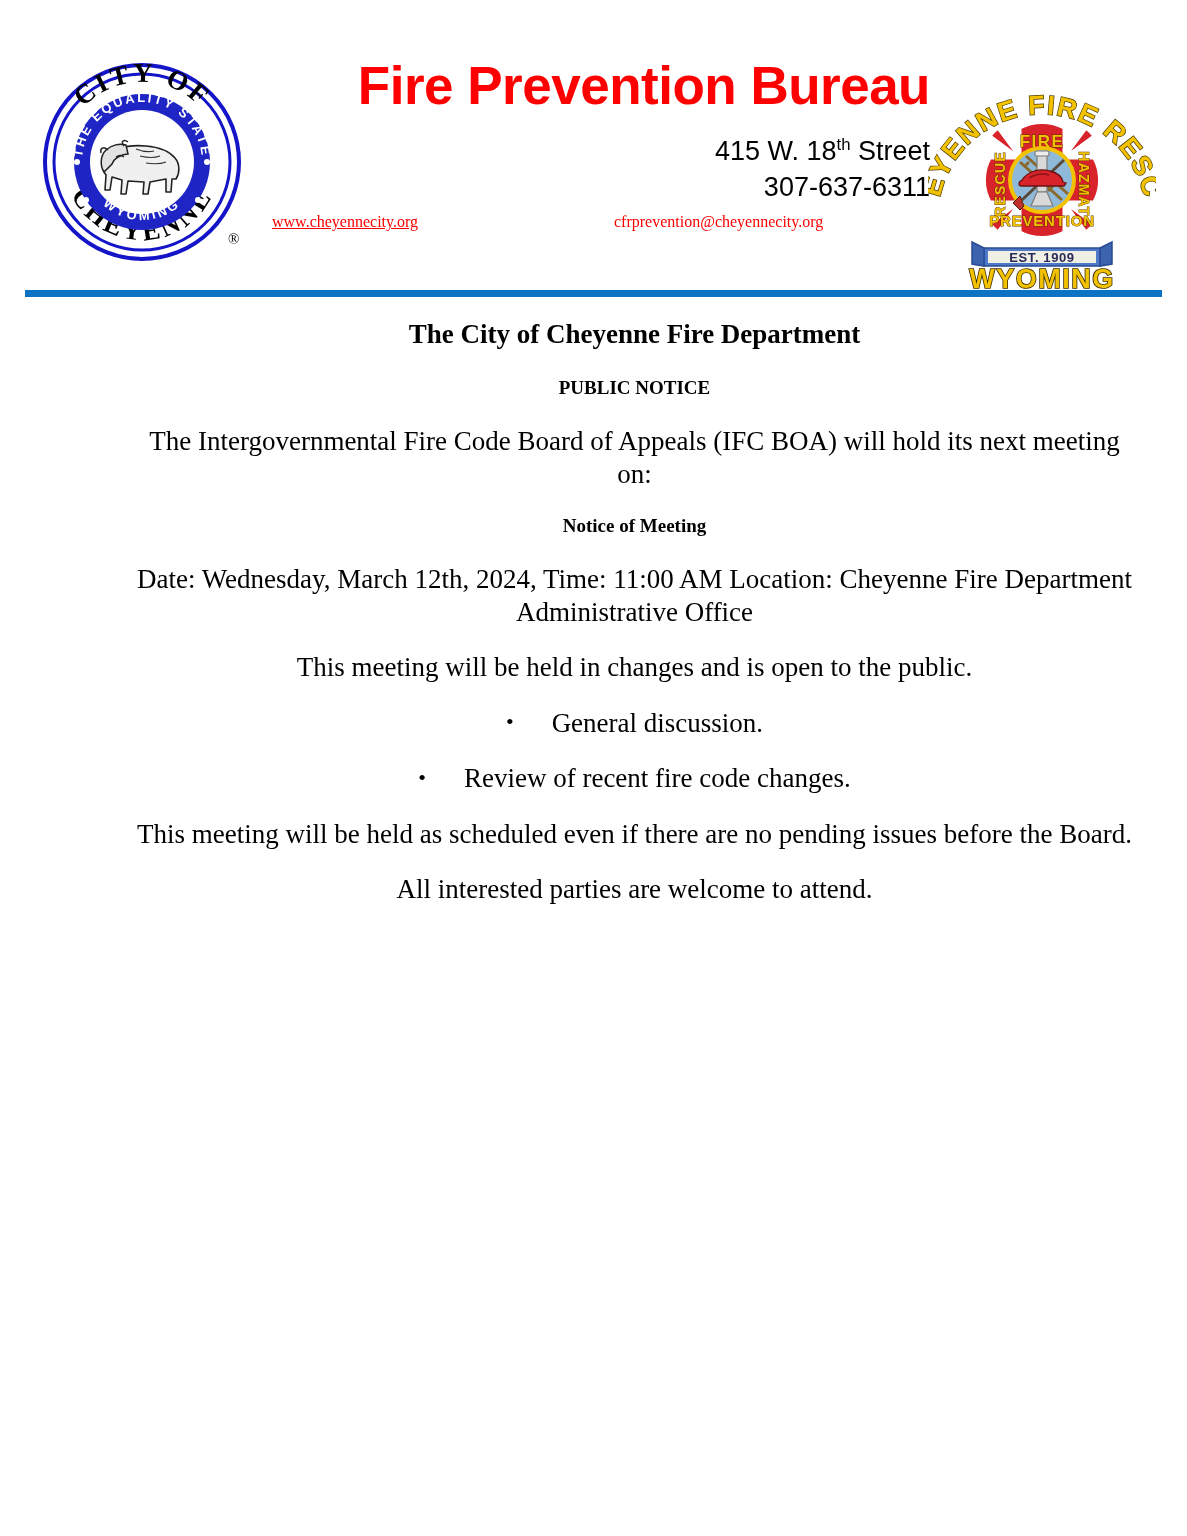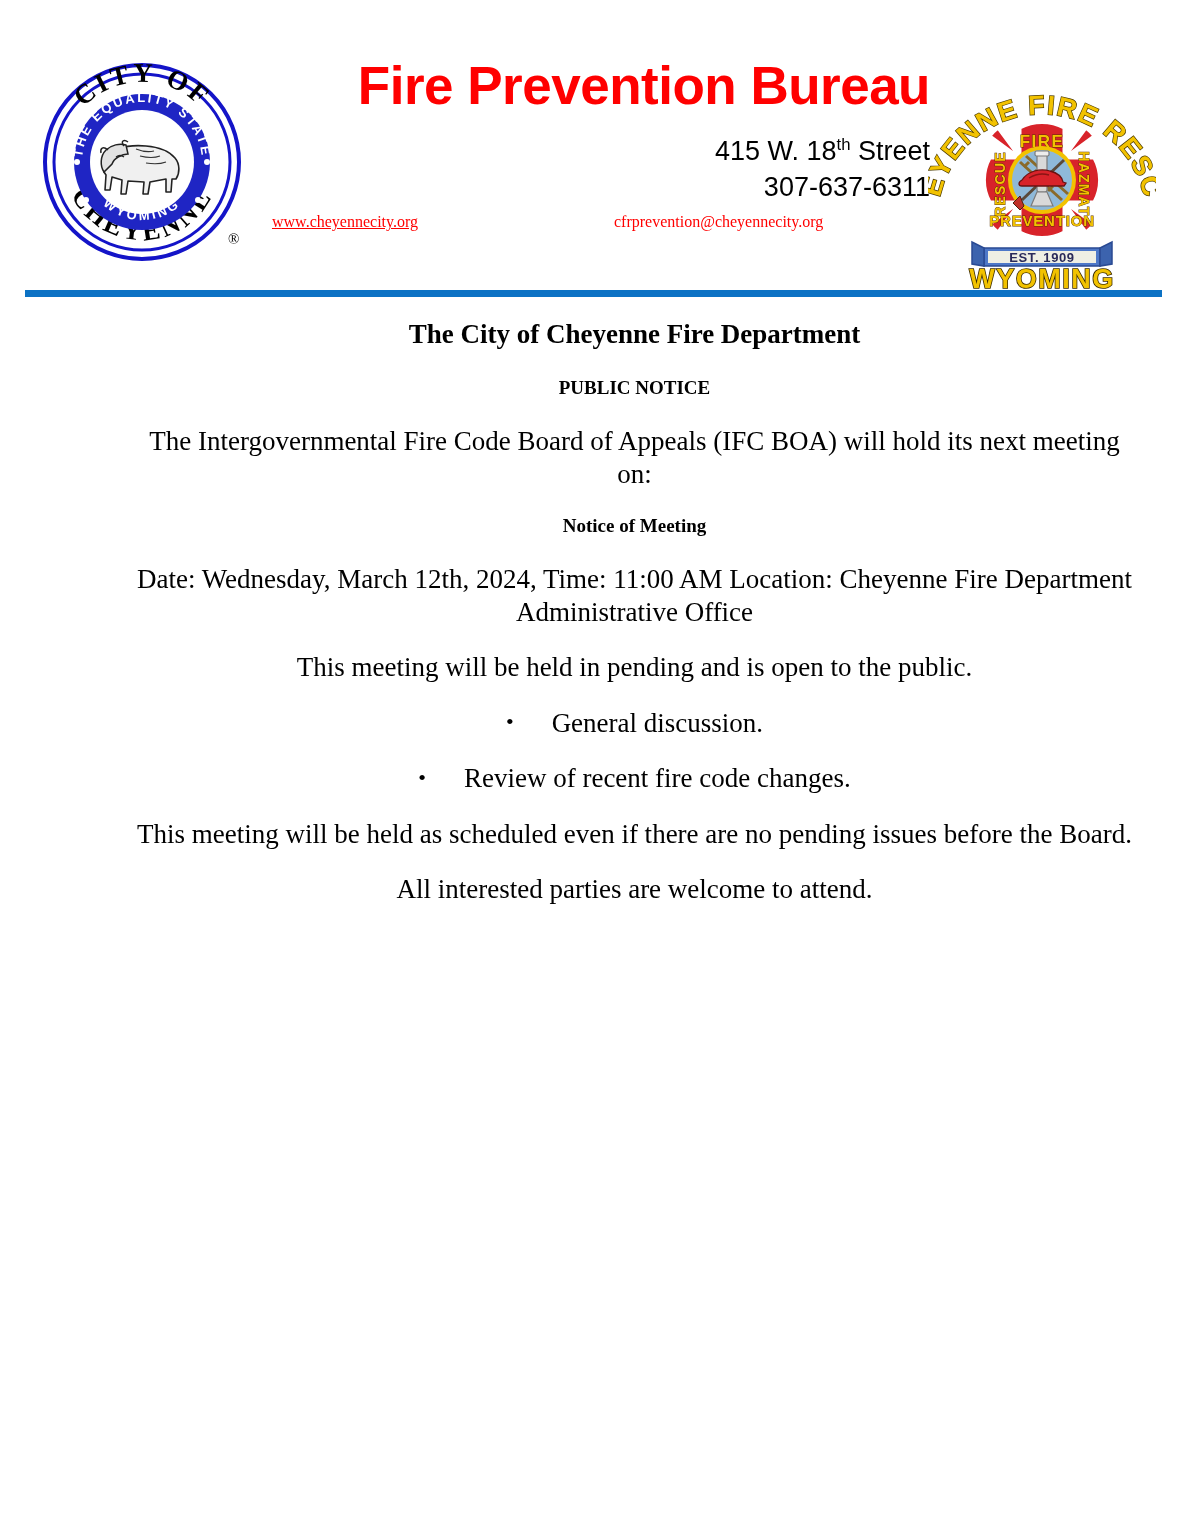--- a/index.html
+++ b/index.html
@@ -283,21 +283,21 @@
   </div>
 
   <div class="body-wrap">
 
     <p class="para heading h1">The City of Cheyenne Fire Department</p>
     <p class="para heading">PUBLIC NOTICE</p>
     <p class="para wide">The Intergovernmental Fire Code Board of Appeals (IFC BOA) will hold its next meeting on:</p>
 
     <p class="para heading">Notice of Meeting</p>
     <p class="para wide">Date: Wednesday, March 12th, 2024, Time: 11:00 AM Location: Cheyenne Fire Department Administrative Office</p>
-    <p class="para">This meeting will be held in pending and is open to the public.</p>
+    <p class="para">This meeting will be held in changes and is open to the public.</p>
 
 
     <p class="bullet-line">
       <span class="dot">•</span><span>General discussion.</span>
     </p>
     <p class="bullet-line">
       <span class="dot">•</span><span>Review of recent fire code changes.</span>
     </p>
 
     <p class="para wide">This meeting will be held as scheduled even if there are no pending issues before the Board.</p>

